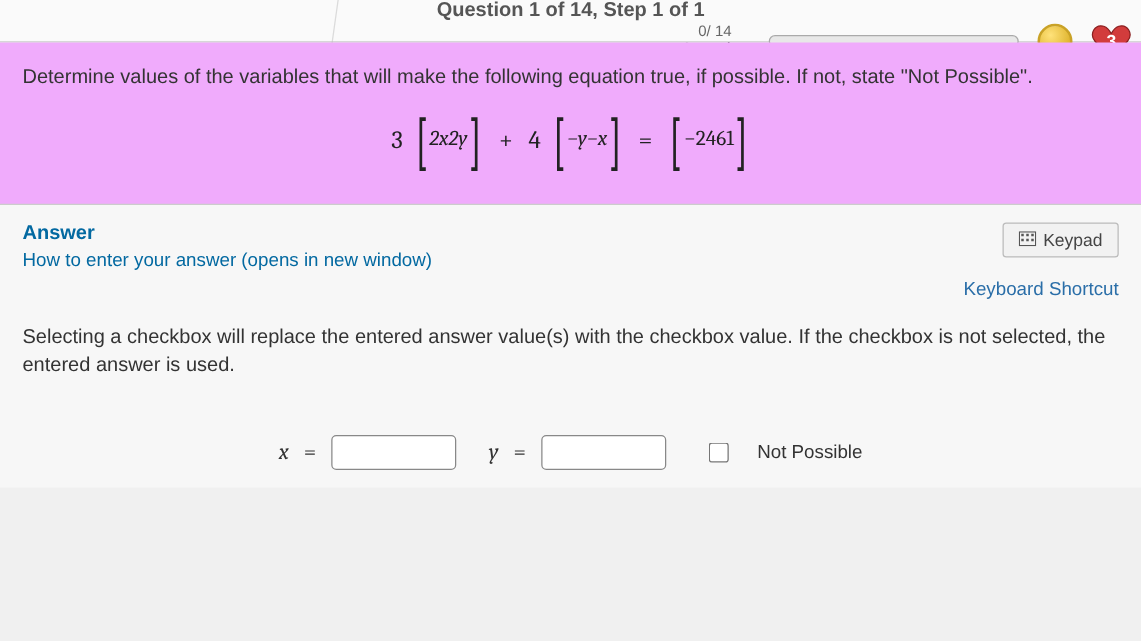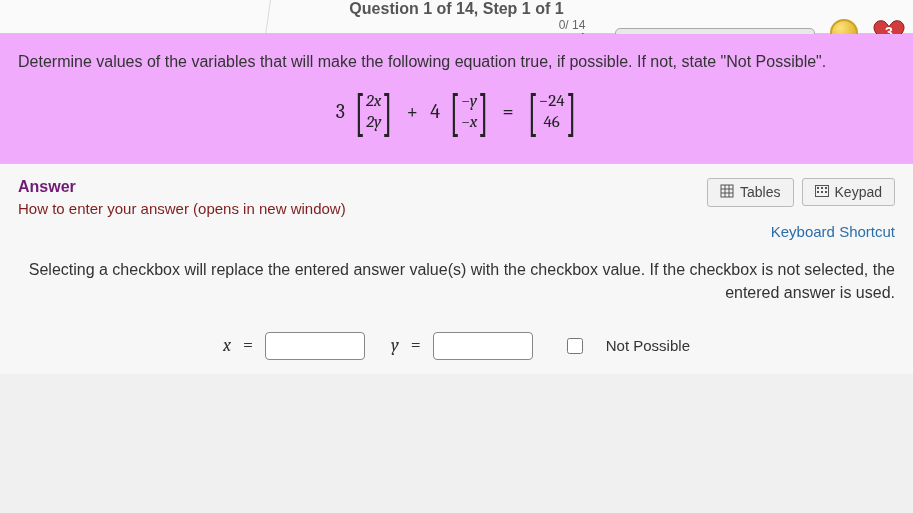--- a/index.html
+++ b/index.html
@@ -71,39 +71,39 @@
   }
   .equation .coef { display:inline-block; vertical-align: middle; margin: 0 2px;}
   .bracket-wrap {
     display: inline-flex; align-items: center; vertical-align: middle;
     margin: 0 2px;
   }
   .bracket {
     font-size: 46px; font-weight: 200; line-height: 0.9; transform: scaleX(0.55);
     font-family: Arial, sans-serif;
   }
-  .col { display: inline-flex; flex-direction: column; font-size: 17px; line-height: 1.2; font-style: italic; }
+  .col { display: inline-flex; font-size: 17px; line-height: 1.2; font-style: italic; }
   .col span { font-style: normal; }
   .col .it { font-style: italic; }
   .op { display:inline-block; vertical-align: middle; margin: 0 6px; }
   .answer-box {
     background: #f7f7f7;
     padding: 14px 18px;
   }
   .ans-head { display: flex; align-items: flex-start; }
-  .ans-head .lbl { font-weight: bold; font-size: 16px; color: #701a75; }
+  .ans-head .lbl { font-weight: bold; font-size: 16px; color: #0369a1; }
   .ans-head .right { margin-left: auto; display: flex; gap: 8px; align-items: center; }
   .btn {
     display: inline-flex; align-items: center; gap: 6px;
     padding: 5px 12px; border: 1px solid #bbb; background: #f2f2f2;
     border-radius: 3px; font-size: 14px; color: #444; cursor: pointer;
   }
-  .link { color: #7f1d1d; font-size: 15px; margin-top: 4px; cursor: pointer; }
+  .link { color: #0369a1; font-size: 15px; margin-top: 4px; cursor: pointer; }
   .kbshort { text-align: right; color: #2a6ea8; font-size: 15px; margin-top: 6px; cursor: pointer; }
-  .note { font-size: 16px; color: #333; margin: 18px 0 28px 0; line-height: 1.45; text-align: right; }
+  .note { font-size: 16px; color: #333; margin: 18px 0 44px 0; line-height: 1.45; }
   .inputs-row {
     display: flex; align-items: center; justify-content: center; gap: 8px;
     font-family: 'Cambria','Times New Roman', serif; font-size: 18px; font-style: italic;
   }
   .field {
     width: 100px; height: 28px; border: 1px solid #888; border-radius: 4px;
     background: #fff; font-style: normal;
   }
   .np { display: inline-flex; align-items: center; gap: 20px; margin-left: 22px; font-style: normal; font-family: Arial; font-size: 15px;}
   .np input { width: 16px; height: 16px; }
@@ -154,46 +154,34 @@
           <span class="it">−y</span>
           <span class="it">−x</span>
         </span>
         <span class="bracket">]</span>
       </span>
       <span class="op">=</span>
       <span class="bracket-wrap">
         <span class="bracket">[</span>
         <span class="col">
           <span>−24</span>
-          <span>46</span>
+          <span>61</span>
         </span>
         <span class="bracket">]</span>
       </span>
     </div>
   </div>
 
   <div class="answer-box">
     <div class="ans-head">
       <div>
         <div class="lbl">Answer</div>
         <div class="link">How to enter your answer (opens in new window)</div>
       </div>
       <div class="right">
-        <div class="btn">
-          <span class="icon-sm">
-            <svg width="14" height="14" viewBox="0 0 14 14">
-                <rect x="1" y="1" width="12" height="12" fill="none" stroke="#555"></rect>
-                <line x1="1" y1="5" x2="13" y2="5" stroke="#555"></line>
-                <line x1="1" y1="9" x2="13" y2="9" stroke="#555"></line>
-                <line x1="5" y1="1" x2="5" y2="13" stroke="#555"></line>
-                <line x1="9" y1="1" x2="9" y2="13" stroke="#555"></line>
-              </svg>
-          </span>
-          <span>Tables</span>
-        </div>
         <div class="btn">
           <span class="icon-sm">
             <svg width="14" height="12" viewBox="0 0 14 12">
                 <rect x="0.5" y="0.5" width="13" height="11" fill="none" stroke="#555"></rect>
                 <rect x="2" y="2" width="2" height="2" fill="#555"></rect>
                 <rect x="6" y="2" width="2" height="2" fill="#555"></rect>
                 <rect x="10" y="2" width="2" height="2" fill="#555"></rect>
                 <rect x="2" y="6" width="2" height="2" fill="#555"></rect>
                 <rect x="6" y="6" width="2" height="2" fill="#555"></rect>
                 <rect x="10" y="6" width="2" height="2" fill="#555"></rect>

